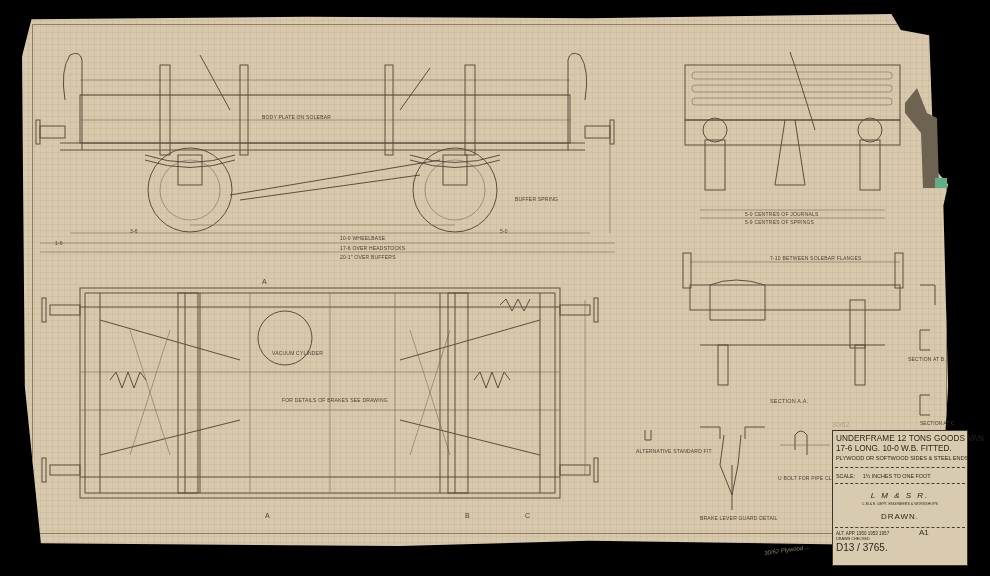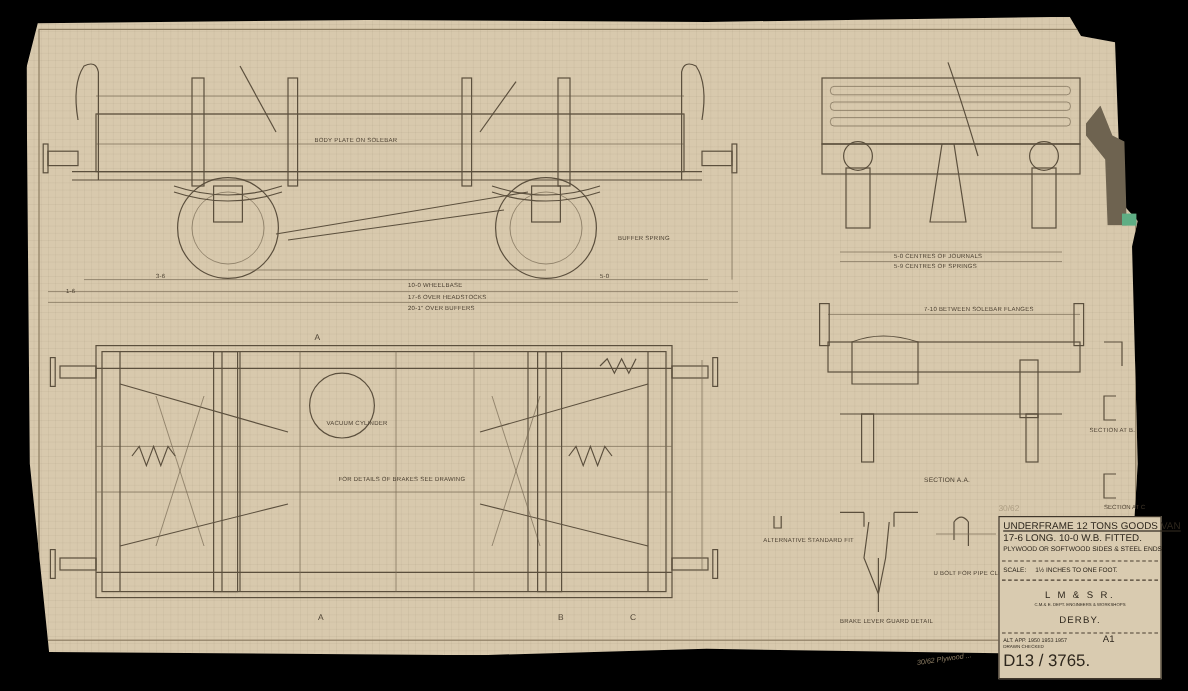--- a/index.html
+++ b/index.html
@@ -13,30 +13,30 @@
   .border{position:absolute;left:10px;top:10px;right:20px;bottom:12px;border:1px solid #8e7e63;}
   svg.draw{position:absolute;left:0;top:0;}
   .stroke{stroke:#5b4f3d;fill:none;stroke-width:1;}
   .thin{stroke:#7b6d56;fill:none;stroke-width:0.6;}
   .lbl{position:absolute;font-size:5px;color:#4a3f30;letter-spacing:0.2px;white-space:nowrap;}
   .tape{position:absolute;left:905px;top:88px;width:40px;height:100px;background:#6e6350;
      clip-path:polygon(0 15%,30% 0,55% 25%,80% 30%,85% 100%,45% 100%,40% 45%,0 25%);}
   .tape-green{position:absolute;left:935px;top:178px;width:12px;height:10px;background:#5fae84;}
   .title-block{position:absolute;left:832px;top:430px;width:134px;height:134px;border:1.5px solid #3f362a;background:#d9cbb0;}
   .tb-row{position:absolute;left:3px;right:3px;color:#2e271d;white-space:nowrap;}
-  .tb-t1{top:3px;font-size:8.2px;text-decoration:underline;letter-spacing:0.1px;}
+  .tb-t1{top:3px;font-size:8.2px;letter-spacing:0.1px;}
   .tb-t2{top:13px;font-size:8.2px;}
   .tb-t3{top:24px;font-size:5.6px;}
   .tb-scale{top:42px;font-size:5.4px;}
-  .tb-lms{top:60px;text-align:center;font-size:8px;letter-spacing:2px;}
+  .tb-lms{top:60px;text-align:center;font-size:8px;letter-spacing:2px;font-style:italic;}
   .tb-sub{top:71px;text-align:center;font-size:3.6px;}
   .tb-derby{top:81px;text-align:center;font-size:8px;letter-spacing:1px;}
   .tb-alt{top:100px;font-size:4.5px;}
   .tb-drawn{top:106px;font-size:3.8px;}
-  .tb-num{top:111px;font-size:14px;}
+  .tb-num{top:111px;font-size:10px;}
   .tb-size{position:absolute;left:86px;top:97px;font-size:8px;color:#2e271d;}
   .dash{position:absolute;left:2px;right:2px;border-top:1.5px dashed #4a3f30;}
   .stamp{position:absolute;left:832px;top:421px;font-size:7px;color:#9a8b71;opacity:0.7;}
   .sec-c{position:absolute;left:920px;top:420px;font-size:5px;color:#4a3f30;}
   .handwrite{position:absolute;left:764px;top:547px;font-size:6px;color:#8f7f65;font-style:italic;transform:rotate(-8deg);}
 </style>
 </head>
 <body>
 
 <div class="sheet">
@@ -217,21 +217,21 @@
   <div class="tb-row tb-t3">PLYWOOD OR SOFTWOOD SIDES &amp; STEEL ENDS</div>
   <div class="dash" style="top:36px;"></div>
   <div class="tb-row tb-scale">
     <span>SCALE:</span>
     &nbsp;&nbsp;&nbsp;
     <span>1½ INCHES TO ONE FOOT.</span>
   </div>
   <div class="dash" style="top:52px;"></div>
   <div class="tb-row tb-lms">L M &amp; S R.</div>
   <div class="tb-row tb-sub">C.M.&amp; E. DEPT. ENGINEERS &amp; WORKSHOPS</div>
-  <div class="tb-row tb-derby">DERBY.</div>
+  <div class="tb-row tb-derby">DRAWN.</div>
   <div class="dash" style="top:96px;"></div>
   <div class="tb-row tb-alt">ALT.  APP.  1950  1953  1957</div>
   <div class="tb-row tb-drawn">DRAWN  CHECKED</div>
   <div class="tb-row tb-num">D13 / 3765.</div>
   <div class="tb-size">A1</div>
 </div>
 
 <div class="handwrite">30/62 Plywood ...</div>
 
 </body></html>

